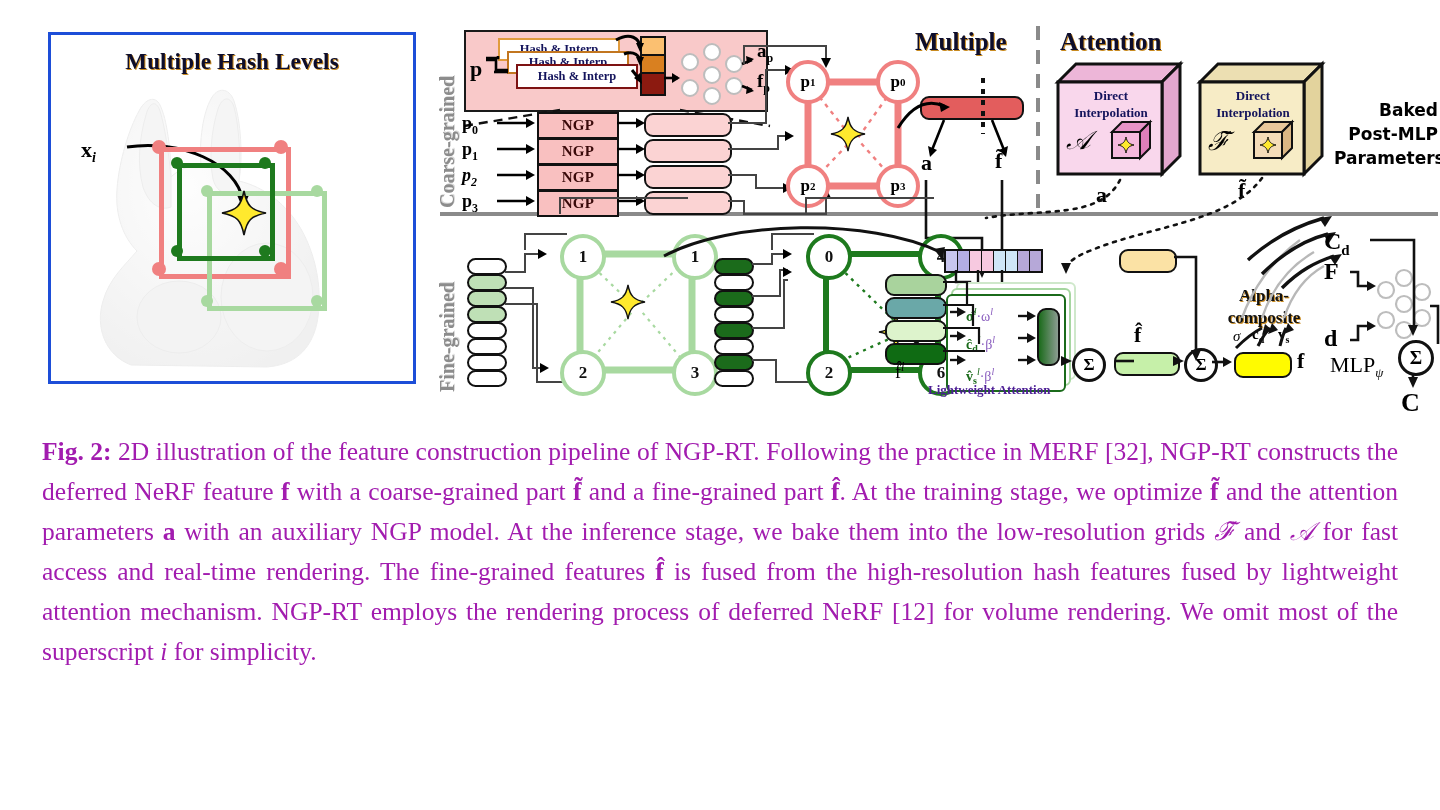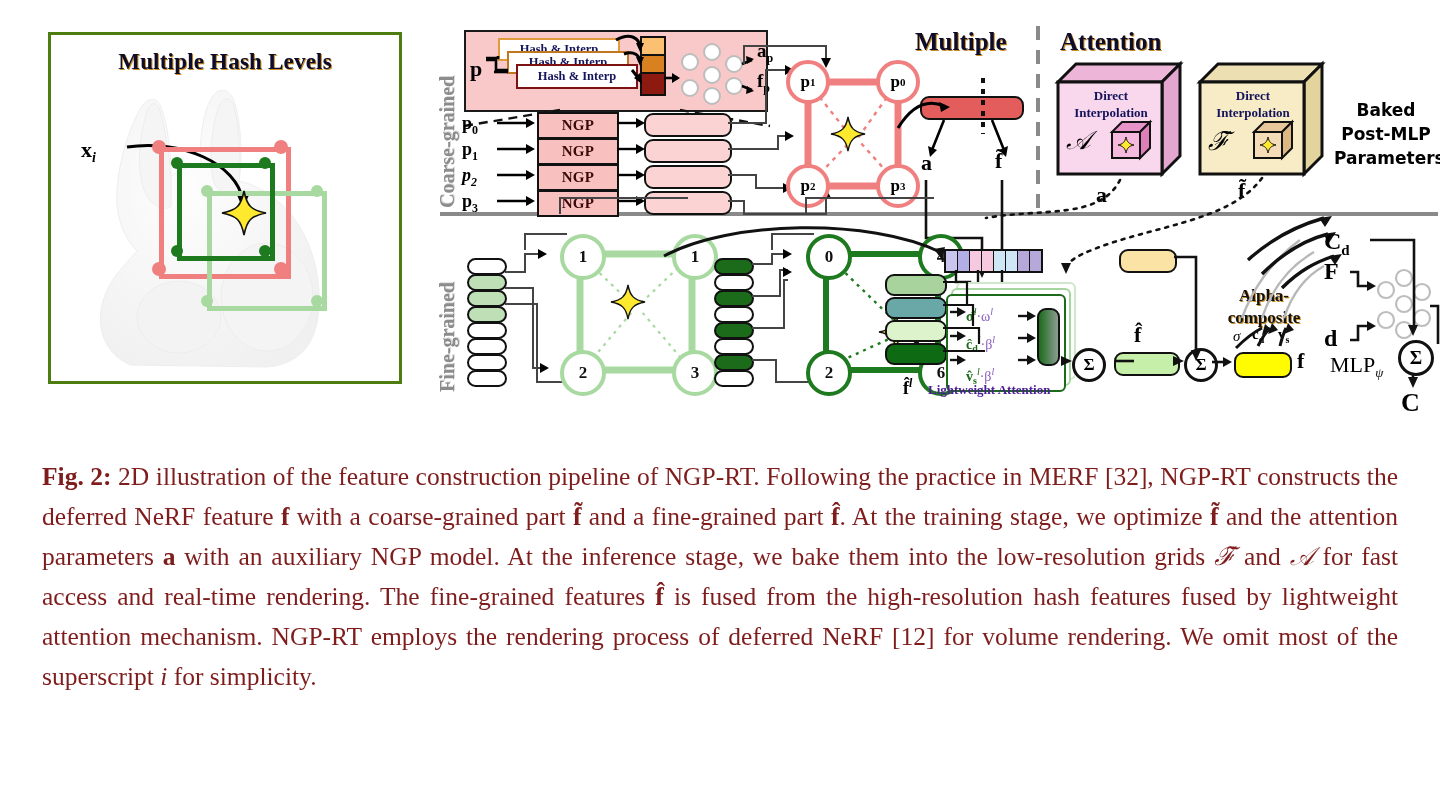--- a/index.html
+++ b/index.html
@@ -2,21 +2,21 @@
 <html><head>
 <meta charset="utf-8">
 <style>
   html,body{margin:0;padding:0;background:#fff;}
   body{width:1440px;height:810px;font-family:"Liberation Serif",serif;color:#000;overflow:hidden;}
   #root{position:relative;width:1440px;height:810px;}
 
   .abs{position:absolute;}
 
   
-  #bunny-panel{left:48px;top:32px;width:348px;height:346px;border:3px solid #4d7c0f;background:#fff;}
+  #bunny-panel{left:48px;top:32px;width:348px;height:346px;border:3px solid #1d4ed8;background:#fff;padding-left:14px;}
   #bunny-title{position:absolute;left:0;top:14px;width:100%;text-align:center;
     font-family:"Liberation Serif",serif;font-weight:bold;font-size:23px;letter-spacing:.2px;
     color:#0d0d2b;text-shadow:1px 1px 0 #c98b20;}
   #bunny-img{position:absolute;left:8px;top:30px;width:330px;height:310px;opacity:.5;}
   #xi-label{position:absolute;left:30px;top:102px;font-style:normal;font-size:22px;font-weight:bold;}
 
   
   .side-label{font-family:"Liberation Serif",serif;font-weight:bold;font-size:20px;color:#8c8c8c;
     transform:rotate(-90deg);transform-origin:left top;white-space:nowrap;
     text-shadow:1px 1px 0 #d9d9d9;}
@@ -44,21 +44,21 @@
   .node-dg{border:4px solid #1e7a1e;color:#111;}
   .sq-red{border:5px solid #f08080;}
   .sq-lg{border:5px solid #a8d9a0;}
   .sq-dg{border:5px solid #1e7a1e;}
   .cell{border:2px solid #111;}
 
   .lw-title{font-weight:bold;font-size:13px;color:#4c1d95;white-space:nowrap;}
 
   .caption{position:absolute;left:42px;top:432px;width:1356px;
     font-family:"Liberation Serif",serif;font-size:25.5px;line-height:40px;text-align:justify;
-    color:#7f1d1d;margin-top:25px;}
+    color:#a21caf;}
   .caption b{font-weight:bold;}
   .vec{font-weight:bold;}
   svg{overflow:visible;}
 </style>
 </head>
 <body>
 
 <div id="root">
 
   <div class="abs" id="bunny-panel">
@@ -319,21 +319,21 @@
     <div class="abs" style="left:12px;top:60px;font-size:26px;font-style:italic;">ℱ̃</div>
     <svg class="abs" style="left:56px;top:58px;width:44px;height:44px">
       <path d="M2 12 L12 2 L40 2 L30 12 Z" fill="#e8c79a" stroke="#111" stroke-width="2"></path>
       <path d="M30 12 L40 2 L40 28 L30 38 Z" fill="#dbb784" stroke="#111" stroke-width="2"></path>
       <rect x="2" y="12" width="28" height="26" fill="#f4dcb8" stroke="#111" stroke-width="2"></rect>
       <path d="M16 17 C17 22 19 24 24 25 C19 26 17 28 16 33 C15 28 13 26 8 25 C13 24 15 22 16 17 Z" fill="#ffe92e" stroke="#111" stroke-width="1"></path>
     </svg>
   </div>
   <div class="abs" style="left:1238px;top:178px;font-weight:bold;font-size:22px;">f̃</div>
 
-  <div class="abs" style="left:1334px;top:98px;width:104px;text-align:center;font-family:'DejaVu Sans',sans-serif;font-weight:bold;font-size:17px;line-height:24px;">
+  <div class="abs" style="left:1334px;top:98px;width:104px;text-align:right;font-family:'DejaVu Sans',sans-serif;font-weight:bold;font-size:17px;line-height:24px;">
     <div>Baked</div>
     <div>Post-MLP</div>
     <div>Parameters</div>
   </div>
 
   <svg class="abs" style="left:980px;top:130px;width:340px;height:150px">
     <path d="M140 50 C120 90 60 78 6 88" stroke="#111" stroke-width="2.6" stroke-dasharray="3 6" fill="none" stroke-linecap="round"></path>
     <path d="M282 48 C250 92 170 96 112 120 C96 126 88 132 86 138" stroke="#111" stroke-width="2.6" stroke-dasharray="3 6" fill="none" stroke-linecap="round"></path>
     <path d="M86 144 l-5 -11 l10 0 Z" fill="#111"></path>
   </svg>
@@ -443,21 +443,21 @@
   </svg>
   <svg class="abs" style="left:905px;top:320px;width:80px;height:60px">
     <path d="M4 30 C22 8 42 12 56 26" stroke="#111" stroke-width="3" fill="none"></path>
     <path d="M60 30 l-11 -3 l3 -10 Z" fill="#111"></path>
   </svg>
 
   <div class="abs pill" style="left:885px;top:274px;width:58px;height:18px;background:#a9d39d;"></div>
   <div class="abs pill" style="left:885px;top:297px;width:58px;height:18px;background:#6aa8a8;"></div>
   <div class="abs pill" style="left:885px;top:320px;width:58px;height:18px;background:#ddf3cc;"></div>
   <div class="abs pill" style="left:885px;top:343px;width:58px;height:18px;background:#0f6b13;"></div>
-  <div class="abs" style="left:895px;top:376px;font-weight:bold;font-size:18px;margin-left:8px;">
+  <div class="abs" style="left:895px;top:360px;font-weight:normal;font-size:18px;">
     <span>f̂</span><sup style="font-size:12px;font-style:italic;">l</sup>
   </div>
 
   <div class="abs" style="left:944px;top:249px;display:flex;border:2.5px solid #111;">
     <div style="width:11px;height:20px;background:#c8c6ee;border-right:1.5px solid #111"></div>
     <div style="width:11px;height:20px;background:#b3aee4;border-right:1.5px solid #111"></div>
     <div style="width:11px;height:20px;background:#f7c9e0;border-right:1.5px solid #111"></div>
     <div style="width:11px;height:20px;background:#f7c9e0;border-right:1.5px solid #111"></div>
     <div style="width:11px;height:20px;background:#cfe6f7;border-right:1.5px solid #111"></div>
     <div style="width:11px;height:20px;background:#cfe6f7;border-right:1.5px solid #111"></div>

